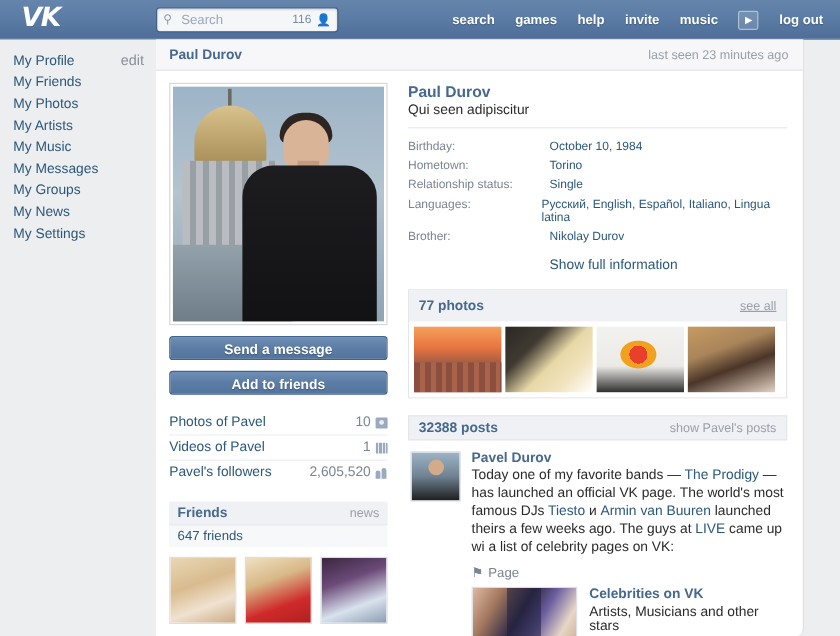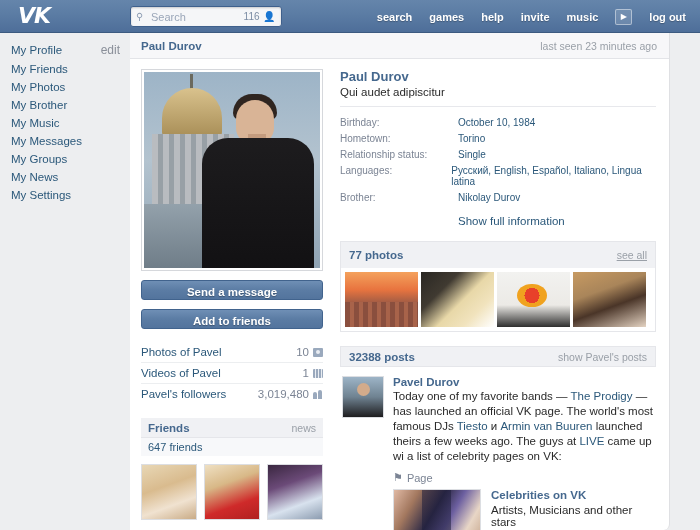--- a/index.html
+++ b/index.html
@@ -319,21 +319,21 @@
     <span class="lbl">My Profile</span>
     <span class="edit">edit</span>
   </a>
   <a class="side-item" href="#">
     <span class="lbl">My Friends</span>
   </a>
   <a class="side-item" href="#">
     <span class="lbl">My Photos</span>
   </a>
   <a class="side-item" href="#">
-    <span class="lbl">My Brother</span>
+    <span class="lbl">My Artists</span>
   </a>
   <a class="side-item" href="#">
     <span class="lbl">My Music</span>
   </a>
   <a class="side-item" href="#">
     <span class="lbl">My Messages</span>
   </a>
   <a class="side-item" href="#">
     <span class="lbl">My Groups</span>
   </a>
@@ -384,21 +384,21 @@
         <div class="stat-row">
           <span class="stat-label">Videos of Pavel</span>
           <span class="stat-right">
             <span>1</span>
             <span class="mini-icon vid"></span>
           </span>
         </div>
         <div class="stat-row">
           <span class="stat-label">Pavel's followers</span>
           <span class="stat-right">
-            <span>3,019,480</span>
+            <span>2,605,520</span>
             <span class="mini-icon ppl"></span>
           </span>
         </div>
       </div>
 
       <div class="friends-box">
         <div class="box-head">
           <span class="t">Friends</span>
           <span class="a">news</span>
         </div>
@@ -423,21 +423,21 @@
 
           </div>
         </div>
       </div>
 
     </div>
 
     <div class="colR">
 
       <div class="r-name">Paul Durov</div>
-      <div class="r-status">Qui audet adipiscitur</div>
+      <div class="r-status">Qui seen adipiscitur</div>
 
       <div class="hr"></div>
 
       <div class="info-row">
         <span class="info-key">Birthday:</span>
         <span class="info-val">October 10, 1984</span>
       </div>
       <div class="info-row">
         <span class="info-key">Hometown:</span>
         <span class="info-val">Torino</span>

